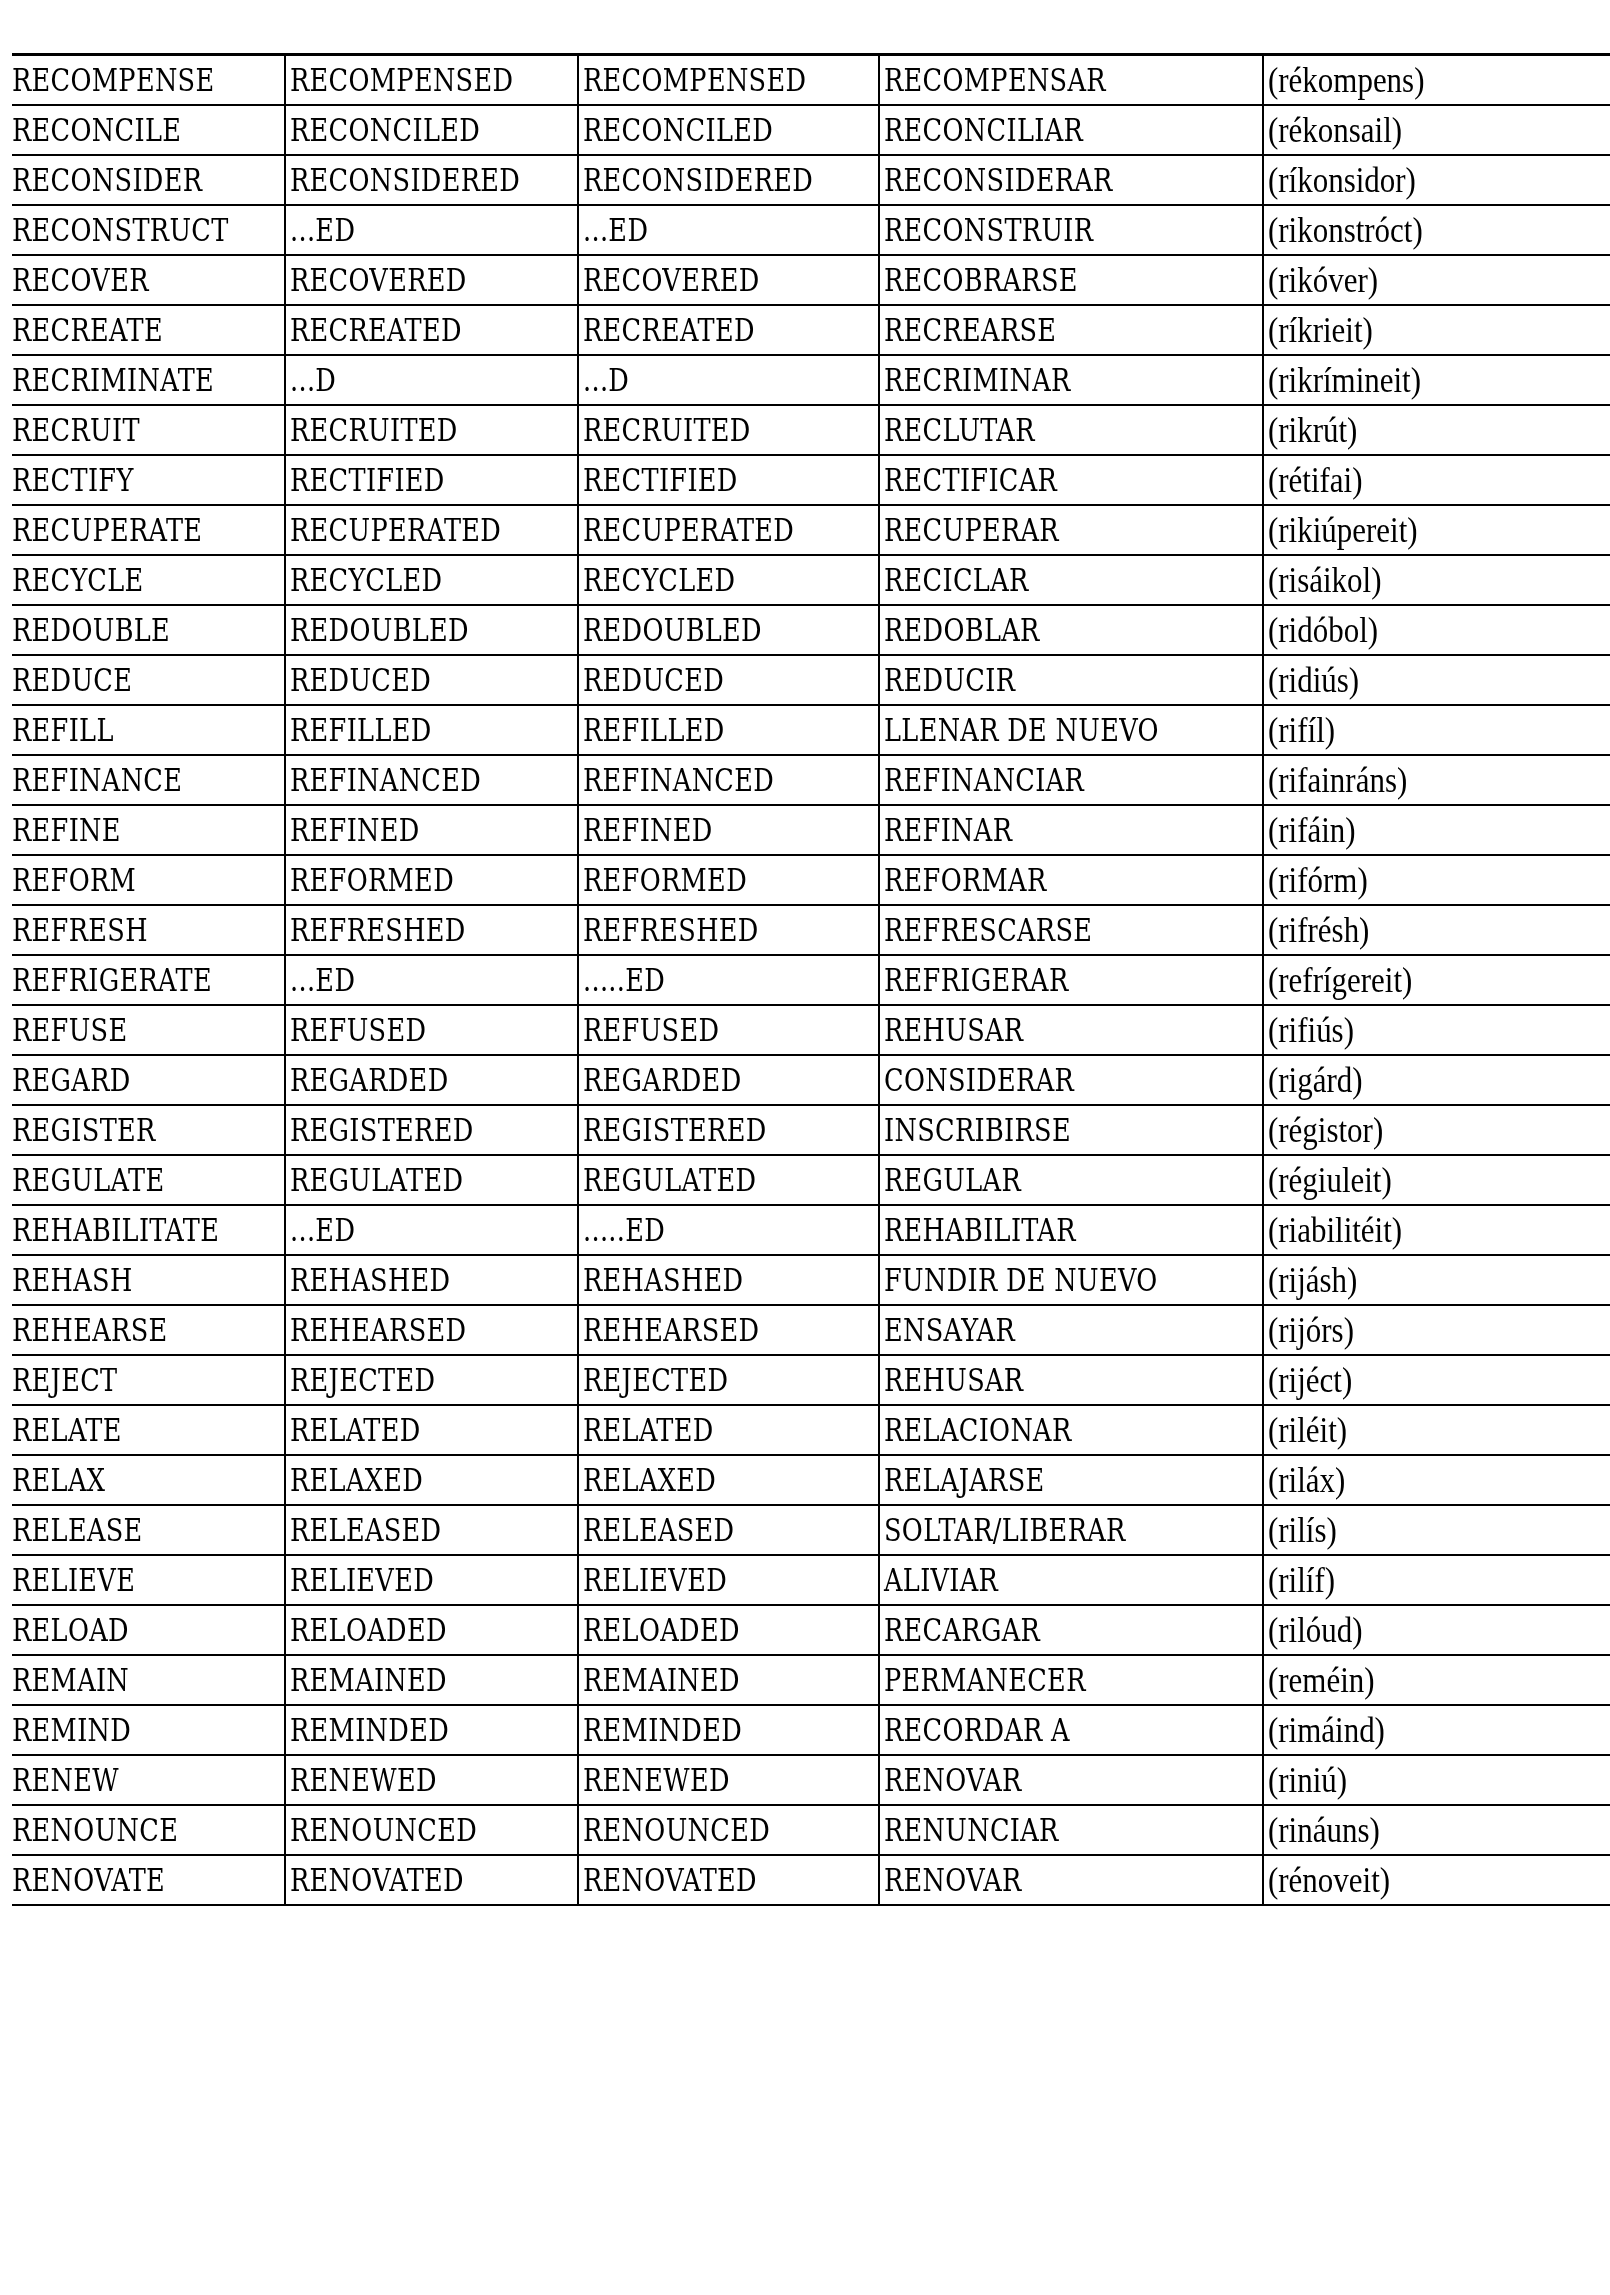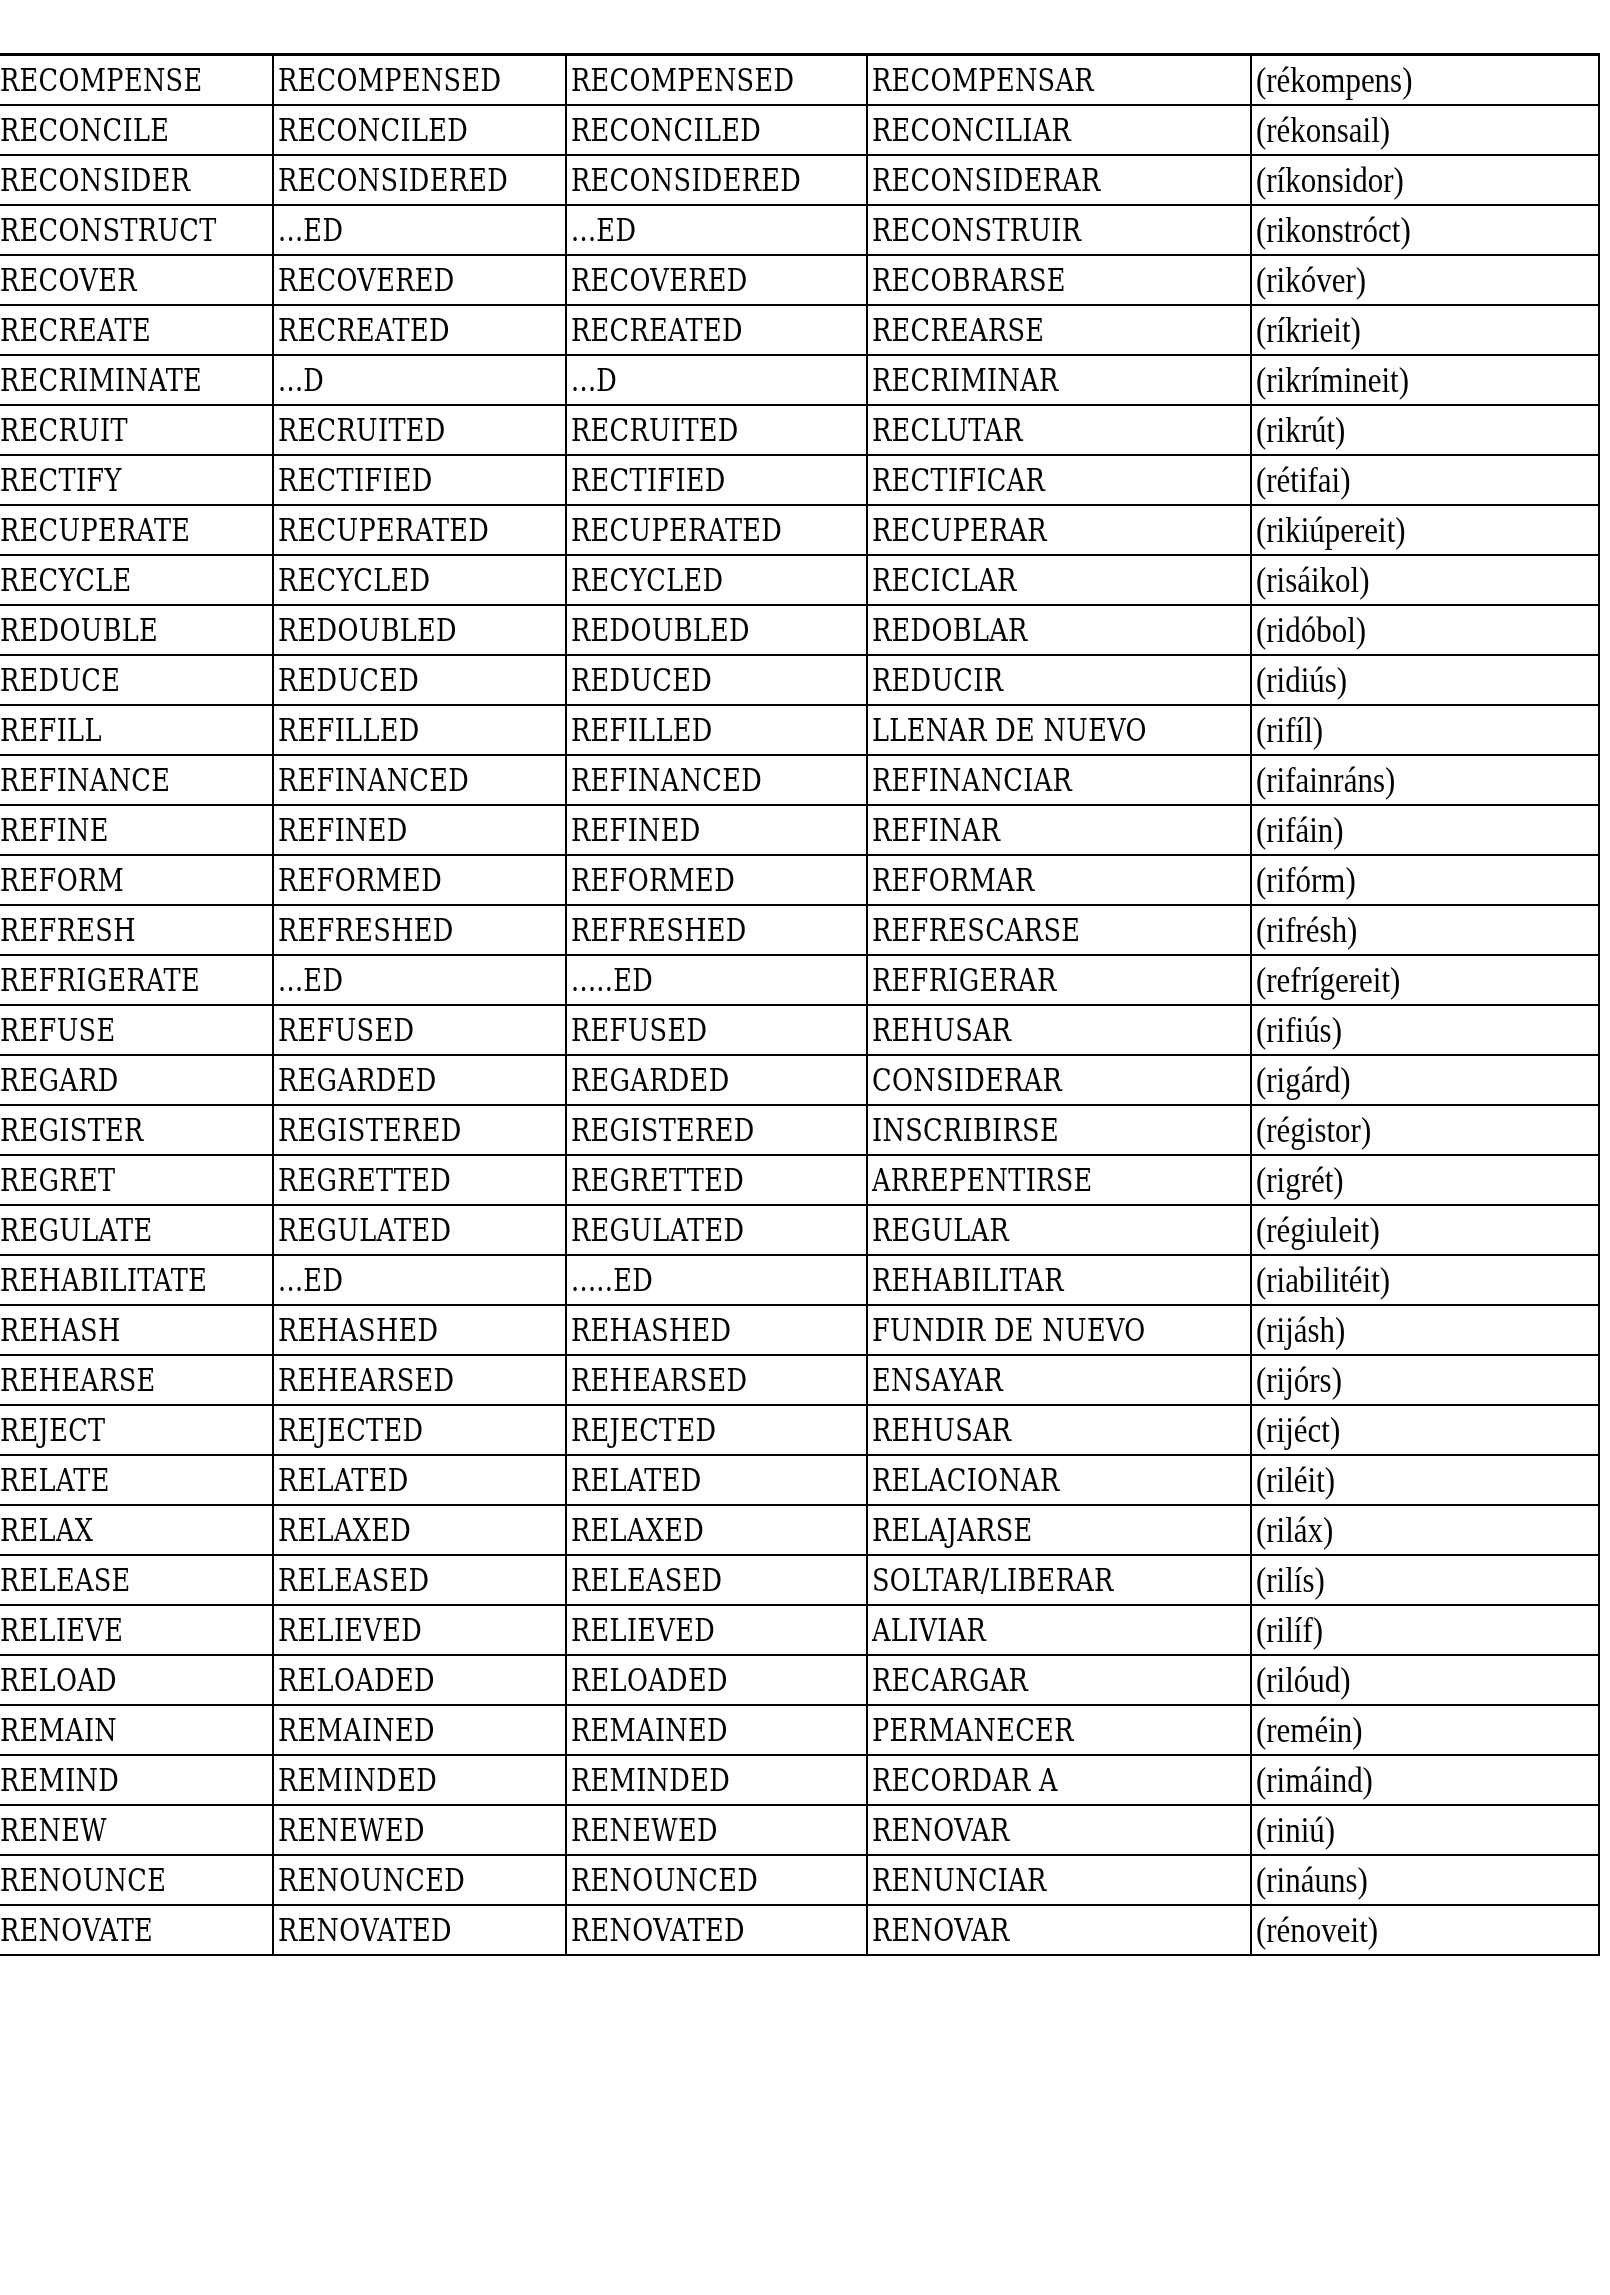--- a/index.html
+++ b/index.html
@@ -11,20 +11,21 @@
     width: 1611px;
     height: 2295px;
     overflow: hidden;
     position: relative;
   }
   .sheet {
     position: absolute;
     left: 0;
     top: 53px;
     width: 1456px;
+    padding-left: 12px;
   }
   table.verbs {
     border-collapse: collapse;
     table-layout: fixed;
     width: 1600px;
   }
   table.verbs td {
     border: 2.4px solid #000000;
     height: 48px;
     padding: 0 0 0 3.9px;
@@ -217,27 +218,20 @@
           <td><span class="pron">(rigárd)</span></td>
         </tr>
         <tr>
           <td><span class="caps">REGISTER</span></td>
           <td><span class="caps">REGISTERED</span></td>
           <td><span class="caps">REGISTERED</span></td>
           <td><span class="caps">INSCRIBIRSE</span></td>
           <td><span class="pron">(régistor)</span></td>
         </tr>
         <tr>
-          <td><span class="caps">REGRET</span></td>
-          <td><span class="caps">REGRETTED</span></td>
-          <td><span class="caps">REGRETTED</span></td>
-          <td><span class="caps">ARREPENTIRSE</span></td>
-          <td><span class="pron">(rigrét)</span></td>
-        </tr>
-        <tr>
           <td><span class="caps">REGULATE</span></td>
           <td><span class="caps">REGULATED</span></td>
           <td><span class="caps">REGULATED</span></td>
           <td><span class="caps">REGULAR</span></td>
           <td><span class="pron">(régiuleit)</span></td>
         </tr>
         <tr>
           <td><span class="caps">REHABILITATE</span></td>
           <td><span class="caps">...ED</span></td>
           <td><span class="caps">.....ED</span></td>

